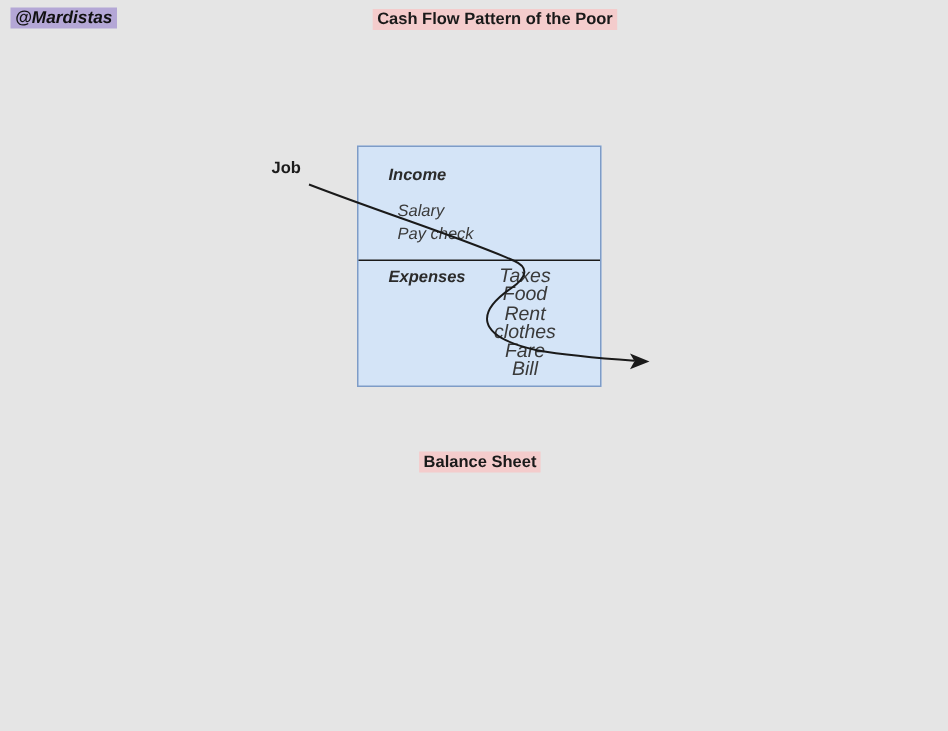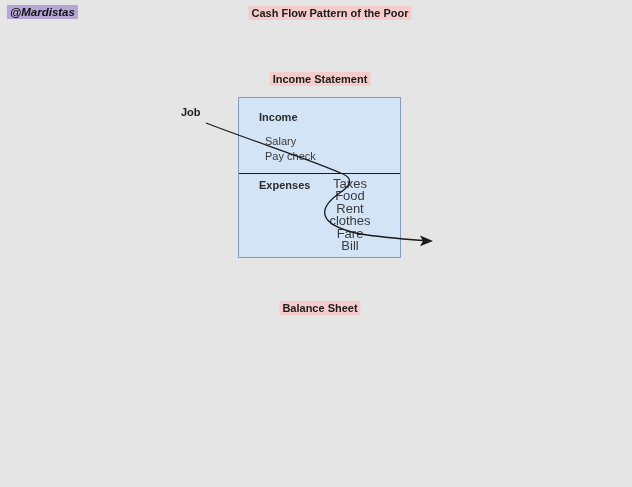--- a/index.html
+++ b/index.html
@@ -35,21 +35,21 @@
   .page-title { left: 330px; top: 6px; transform: translateX(-50%); }
   .section-label { transform: translateX(-50%); }
   .income-label { left: 320px; top: 72px; }
   .balance-label { left: 320px; top: 301px; }
 
   .box {
     position: absolute;
     background: var(--box-fill, #d4e4f7);
     border: 1.5px solid var(--box-border, #7e9cc7);
   }
-  .income-box { left: 238px; top: 97px; width: 163px; height: 161px; }
+  .income-box { left: 238px; top: 97px; width: 163px; height: 161px; font-style: italic; }
   .divider {
     position: absolute;
     left: 0; right: 0; top: 74.5px;
     height: 1.5px;
     background: var(--line-color, #000);
   }
   .hdr { position: absolute; font-weight: bold; font-size: 11px; color: #2b2b2b; white-space: nowrap; }
   .income-hdr { left: 20px; top: 13px; }
   .expenses-hdr { left: 20px; top: 81px; }
   .item { position: absolute; font-size: 11px; color: #3a3a3a; white-space: nowrap; }
@@ -98,21 +98,20 @@
 </style>
 </head>
 <body>
 
 <div class="canvas">
 
   <span class="abs watermark">@Mardistas</span>
 
   <span class="abs hl-pink page-title">Cash Flow Pattern of the Poor</span>
 
-  <span class="abs hl-pink section-label income-label">Income Statement</span>
 
   <div class="box income-box">
     <span class="hdr income-hdr">Income</span>
     <span class="item item-salary">Salary</span>
     <span class="item item-paycheck">Pay check</span>
     <div class="divider"></div>
     <span class="hdr expenses-hdr">Expenses</span>
     <div class="expense-list">
       <span>Taxes</span>
       <span>Food</span>

